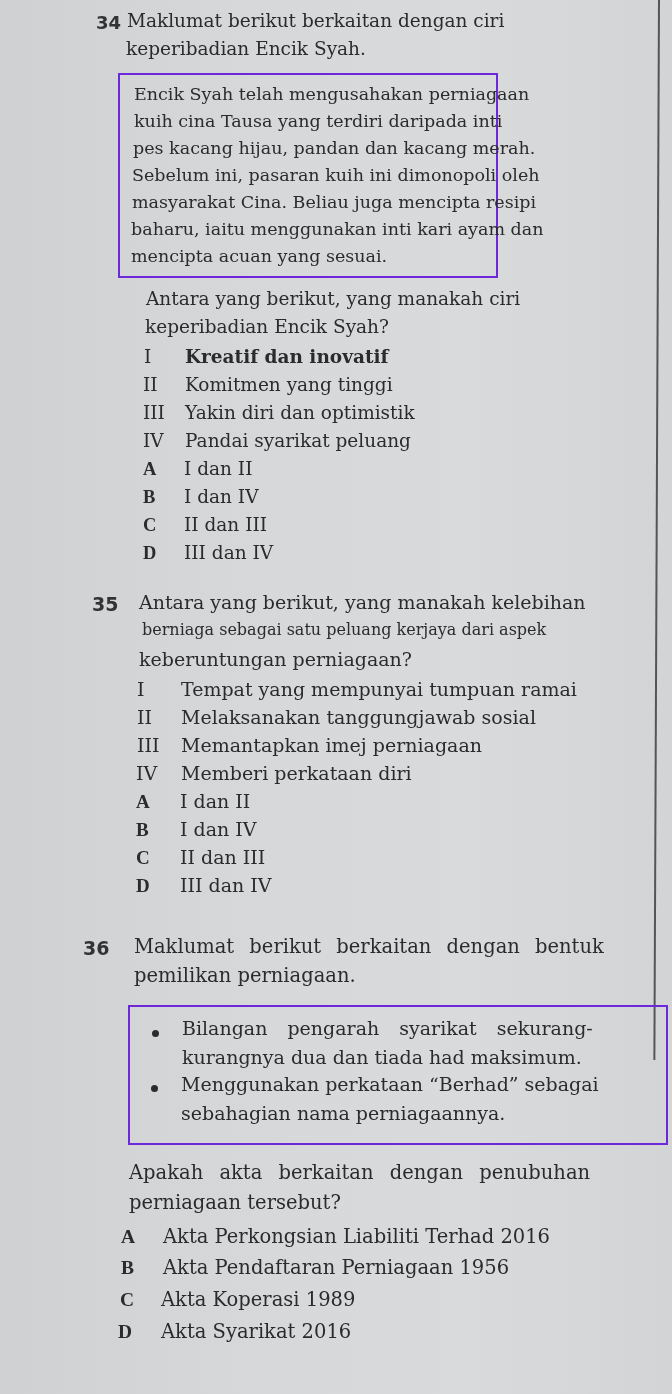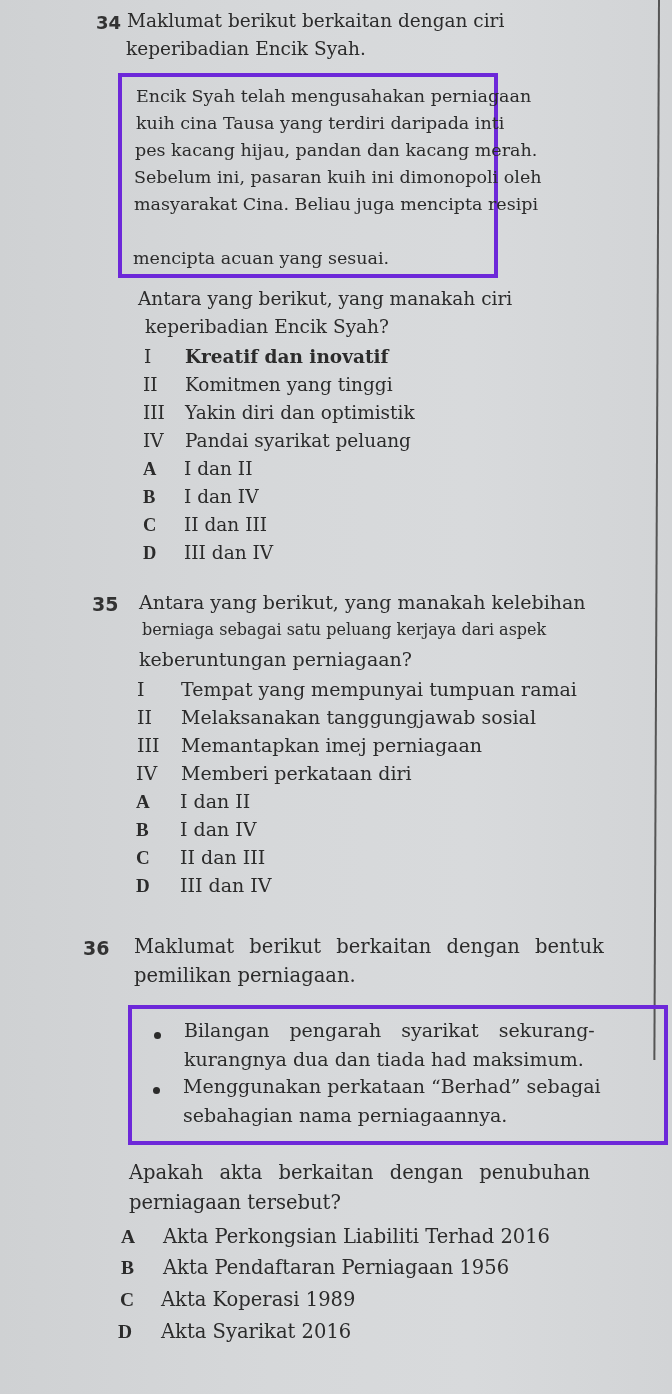--- a/index.html
+++ b/index.html
@@ -17,21 +17,21 @@
   }
   .qnum {
     position: absolute; font-family: "DejaVu Sans", "Liberation Sans", sans-serif;
     font-weight: bold; font-size: 18px; color: #333;
   }
   .line {
     position: absolute; font-size: 18.5px; white-space: nowrap; line-height: 1;
   }
   .just { display: flex; justify-content: space-between; white-space: nowrap; }
   .box {
-    position: absolute; border: 4px solid #6d28d9; box-sizing: border-box;
+    position: absolute; border: 2px solid #6d28d9; box-sizing: border-box;
   }
   .roman { position: absolute; font-size: 18.5px; line-height: 1; }
   .opt-letter { position: absolute; font-size: 18.5px; font-weight: bold; line-height: 1; font-family: "Liberation Serif", serif; }
   .bullet { position: absolute; width: 7px; height: 7px; border-radius: 50%; background: #2b2b2b; }
   .f17 { font-size: 17.5px; }
 </style>
 </head>
 <body>
 
 <div class="col-line"></div>
@@ -43,24 +43,25 @@
     <span>Maklumat berikut berkaitan dengan ciri</span>
   </div>
   <div class="line" style="left:126px;top:40px;">keperibadian Encik Syah.</div>
 
   <div class="box" style="left:118px;top:73px;width:380px;height:205px;">
     <div class="line f17" style="left:14px;top:11px;">Encik Syah telah mengusahakan perniagaan</div>
     <div class="line f17" style="left:14px;top:38px;">kuih cina Tausa yang terdiri daripada inti</div>
     <div class="line f17" style="left:13px;top:65px;">pes kacang hijau, pandan dan kacang merah.</div>
     <div class="line f17" style="left:12px;top:92px;">Sebelum ini, pasaran kuih ini dimonopoli oleh</div>
     <div class="line f17" style="left:12px;top:119px;">masyarakat Cina. Beliau juga mencipta resipi</div>
+    <div class="line f17" style="left:11px;top:146px;">baharu, iaitu menggunakan inti kari ayam dan</div>
     <div class="line f17" style="left:11px;top:173px;">mencipta acuan yang sesuai.</div>
   </div>
 
-  <div class="line" style="left:138px;top:290px;text-align:right;">Antara yang berikut, yang manakah ciri</div>
+  <div class="line" style="left:146px;top:290px;text-align:right;">Antara yang berikut, yang manakah ciri</div>
   <div class="line" style="left:145px;top:318px;">keperibadian Encik Syah?</div>
 
   <div>
     <div class="roman" style="left:144px;top:348px;">I</div>
     <div class="line" style="left:185px;top:348px;font-weight:bold;">Kreatif dan inovatif</div>
     <div class="roman" style="left:143px;top:376px;">II</div>
     <div class="line" style="left:185px;top:376px;">Komitmen yang tinggi</div>
     <div class="roman" style="left:143px;top:404px;">III</div>
     <div class="line" style="left:185px;top:404px;">Yakin diri dan optimistik</div>
     <div class="roman" style="left:143px;top:432px;">IV</div>

